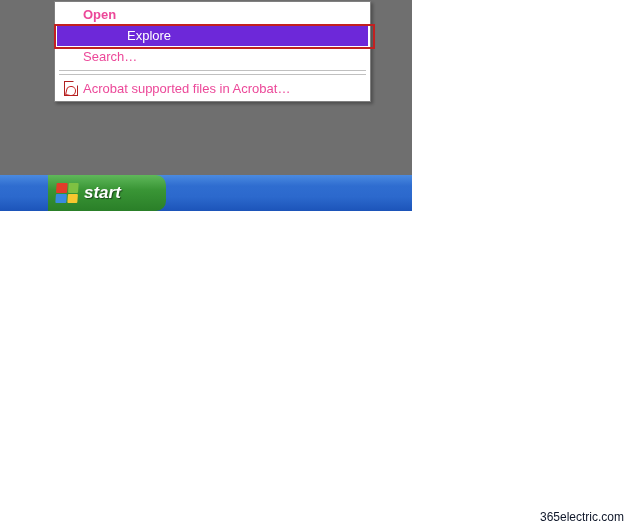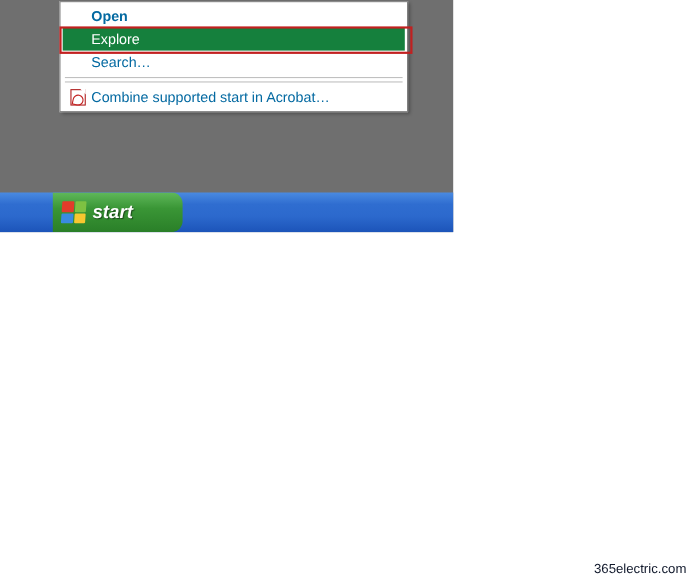--- a/index.html
+++ b/index.html
@@ -73,36 +73,37 @@
     background: #ffffff;
     border: 1px solid #808080;
     box-shadow: 2px 2px 3px rgba(0,0,0,0.3);
     padding: 2px;
   }
   .menu-item {
     display: flex;
     align-items: center;
     height: 21px;
     padding: 0 6px 0 4px;
-    color: #0369a1;
+    color: #ec4899;
     white-space: nowrap;
   }
   .menu-item .icon-slot {
     width: 20px;
     height: 16px;
     display: flex;
     align-items: center;
     justify-content: center;
     flex-shrink: 0;
   }
   .menu-item .label { padding-left: 2px; }
   .menu-item.bold .label { font-weight: bold; }
   .menu-item.highlight {
-    background: #15803d;
+    background: #6d28d9;
     color: #ffffff;
+    gap: 44px;
   }
   .highlight-border {
     position: absolute;
     border: 2px solid #c22020;
     pointer-events: none;
   }
   .menu-sep {
     height: 1px;
     background: #c0c0c0;
     margin: 3px 2px;
@@ -192,21 +193,21 @@
 
   <div class="menu-sep"></div>
 
 
   <div class="menu-sep"></div>
 
   <div class="menu-item">
     <span class="icon-slot">
         <span class="pdf-icon"></span>
       </span>
-    <span class="label">Combine supported start in Acrobat…</span>
+    <span class="label">Acrobat supported files in Acrobat…</span>
   </div>
 
 
 </div>
 
 <div class="highlight-border" style="left:54px; top:24px; width:321px; height:25px;"></div>
 
 <div class="watermark">365electric.com</div>
 
 </body></html>

